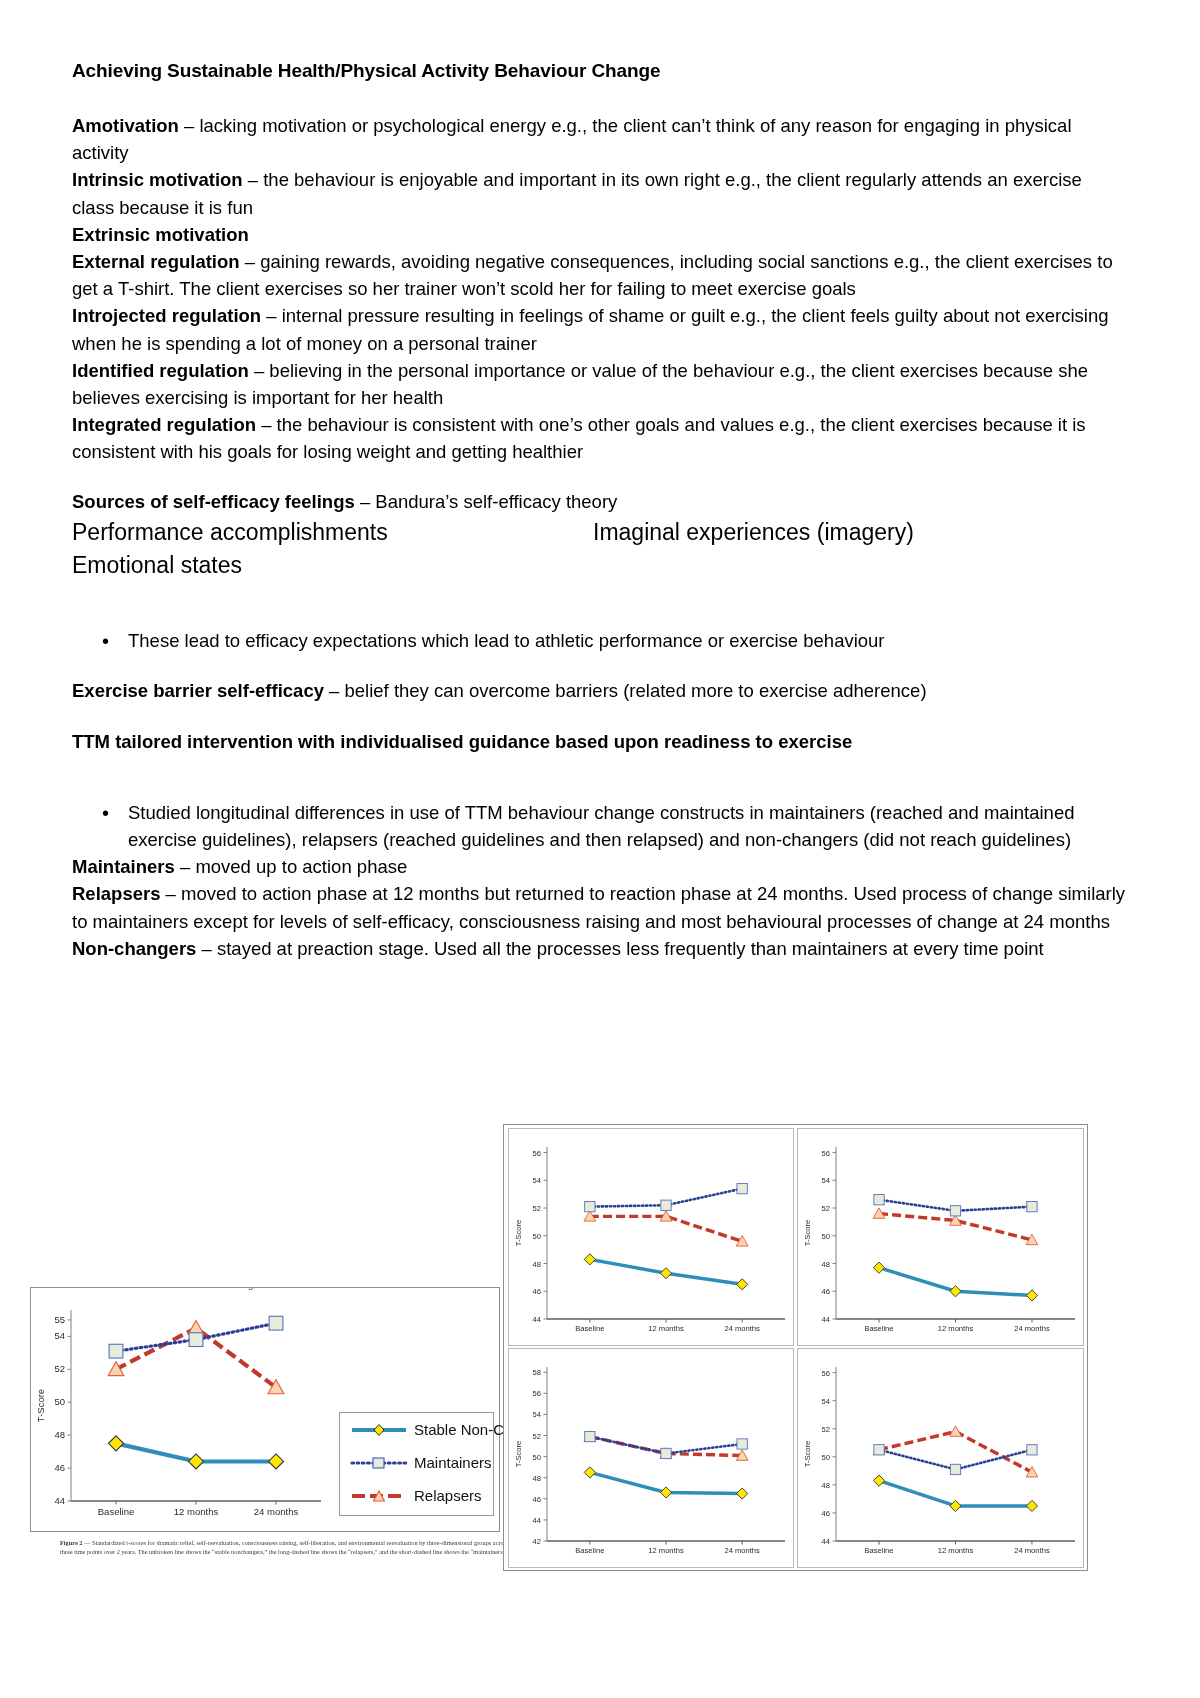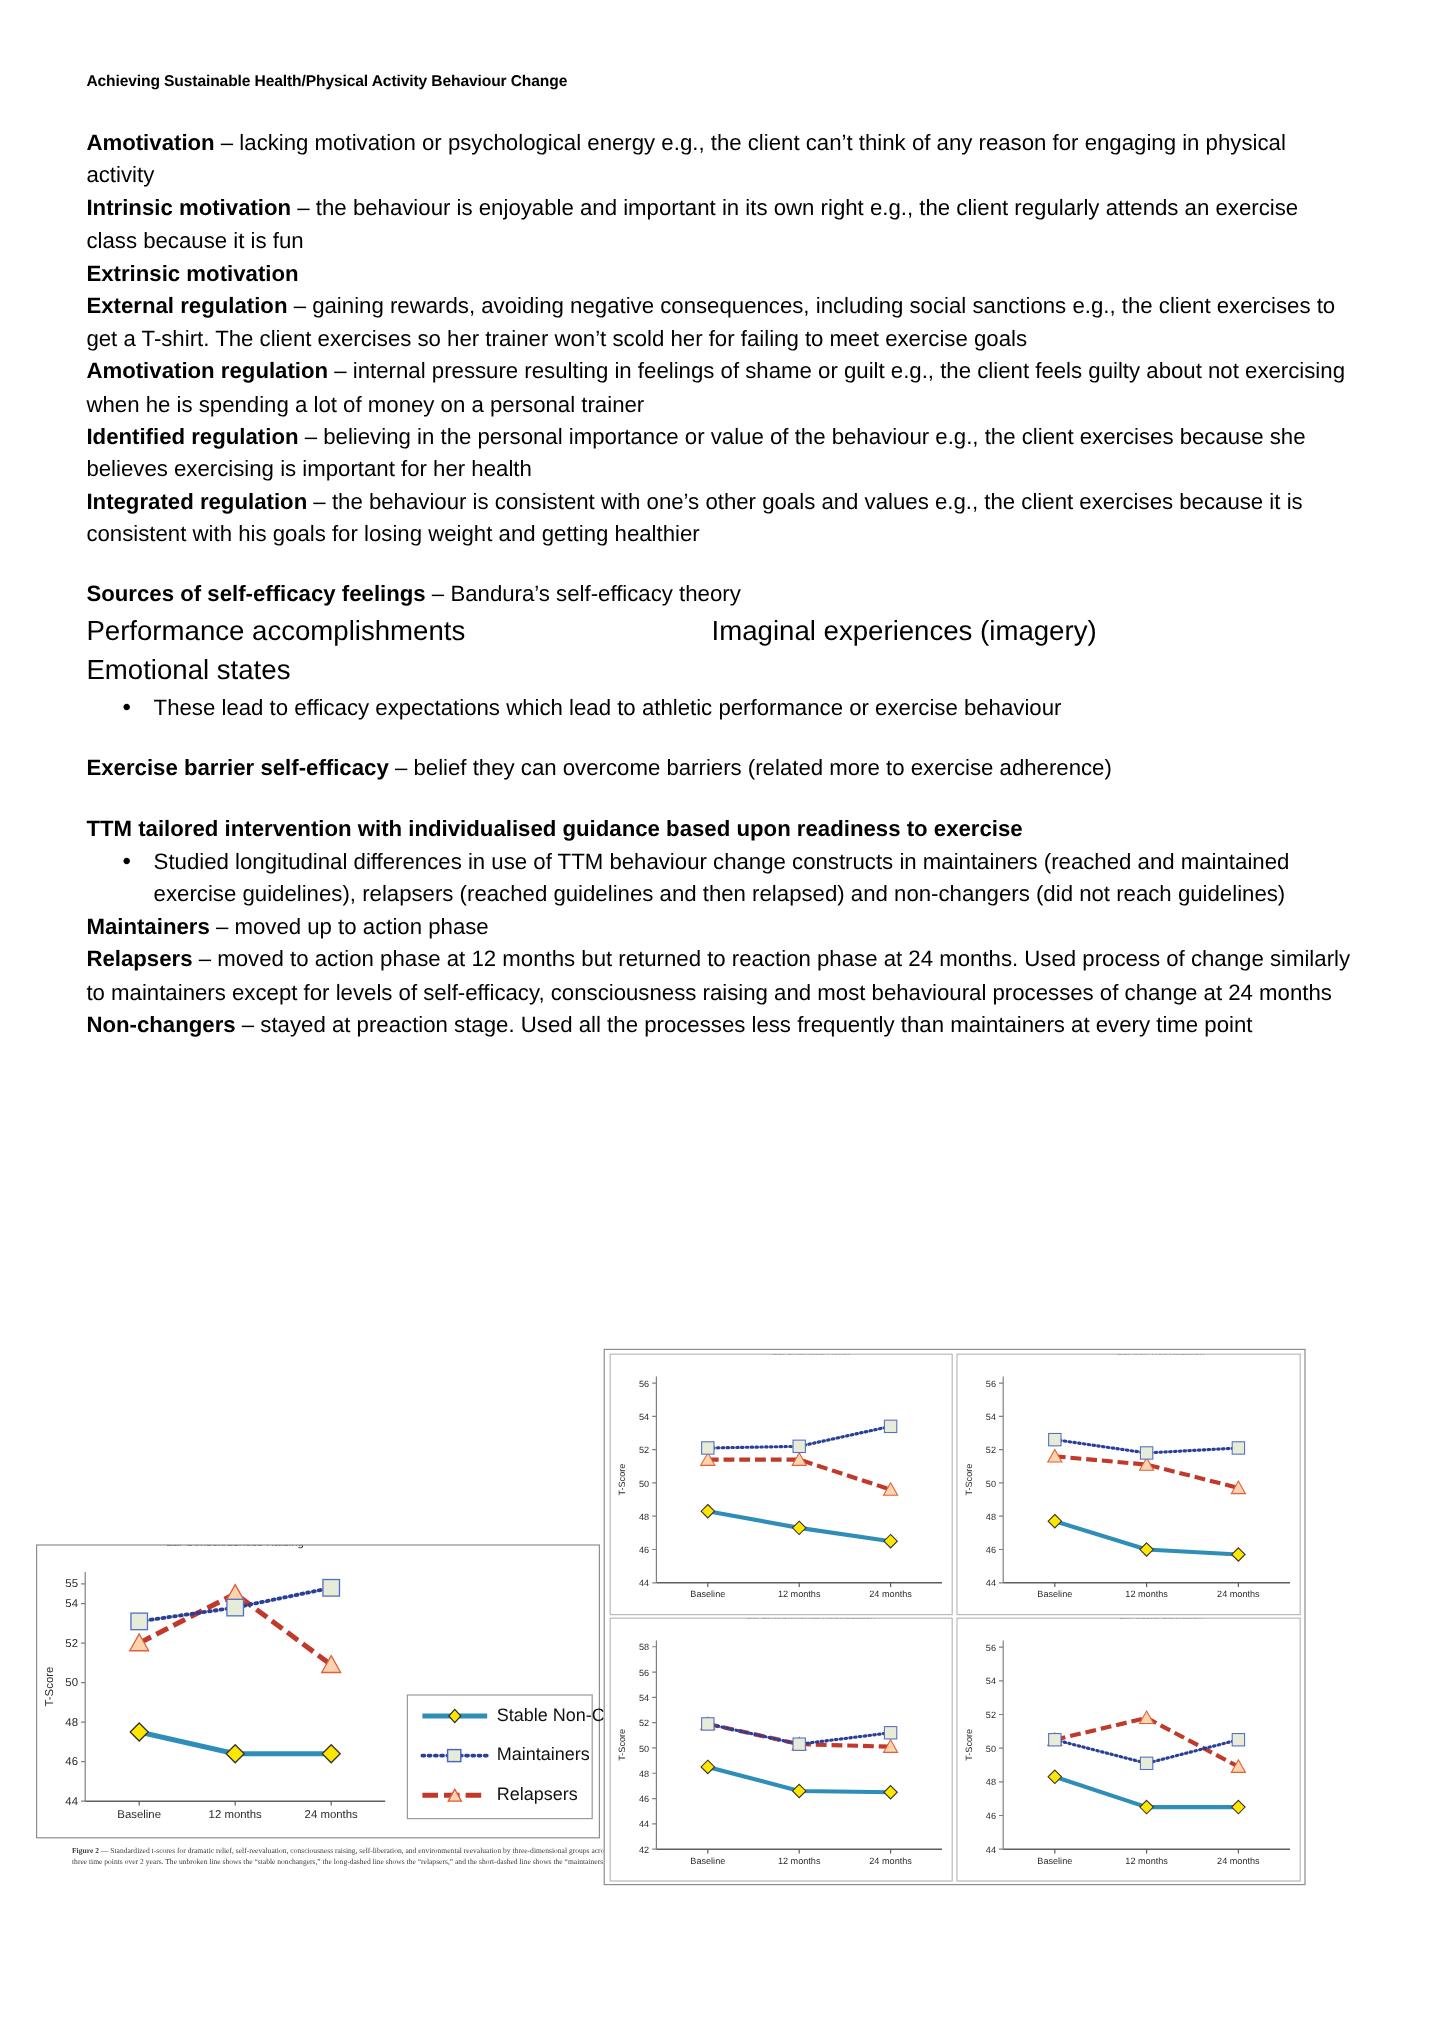--- a/index.html
+++ b/index.html
@@ -8,28 +8,28 @@
     width:1200px; height:1698px;
     background:#ffffff;
     font-family:"Liberation Sans", sans-serif;
     color:#000;
     position:relative;
     overflow:hidden;
   }
   .page { position:relative; width:1200px; height:1698px; padding:60px 72px 0 72px; }
 
   h1.doc-title {
-    font-size:13px; font-weight:bold; margin:0 0 30px 0; letter-spacing:-0.1px;
+    font-size:19px; font-weight:bold; margin:0 0 30px 0; letter-spacing:-0.1px;
   }
   .para { font-size:18.5px; line-height:1.47; margin:0; }
   .b { font-weight:bold; }
   .spacer { height:23px; }
 
   ul.bullets { margin:0; padding-left:56px; list-style:none; }
-  ul.bullets li { font-size:18.5px; line-height:1.47; position:relative; }
+  ul.bullets li { font-size:18.5px; line-height:1.47; position:relative;margin-top:44px; }
   ul.bullets li::before {
     content:"\2022"; position:absolute; left:-26px; font-size:20px; line-height:1.4;
   }
 
   .twocol { display:flex; font-size:23px; line-height:1.47; }
   .twocol .c1 { width:521px; flex:none; }
   .twocol .c2 { flex:1; }
 
   
   .figures { position:absolute; left:0; top:0; width:1200px; height:1698px; pointer-events:none; }
@@ -75,21 +75,21 @@
     <p class="para">
       <span class="b">Intrinsic motivation</span><span> – the behaviour is enjoyable and important in its own right e.g., the client regularly attends an exercise class because it is fun</span>
     </p>
     <p class="para">
       <span class="b">Extrinsic motivation</span><span></span>
     </p>
     <p class="para">
       <span class="b">External regulation</span><span> – gaining rewards, avoiding negative consequences, including social sanctions e.g., the client exercises to get a T-shirt. The client exercises so her trainer won’t scold her for failing to meet exercise goals</span>
     </p>
     <p class="para">
-      <span class="b">Amotivation regulation</span><span> – internal pressure resulting in feelings of shame or guilt e.g., the client feels guilty about not exercising when he is spending a lot of money on a personal trainer</span>
+      <span class="b">Introjected regulation</span><span> – internal pressure resulting in feelings of shame or guilt e.g., the client feels guilty about not exercising when he is spending a lot of money on a personal trainer</span>
     </p>
     <p class="para">
       <span class="b">Identified regulation</span><span> – believing in the personal importance or value of the behaviour e.g., the client exercises because she believes exercising is important for her health</span>
     </p>
     <p class="para">
       <span class="b">Integrated regulation</span><span> – the behaviour is consistent with one’s other goals and values e.g., the client exercises because it is consistent with his goals for losing weight and getting healthier</span>
     </p>
   </div>
 
   <div class="spacer"></div>

